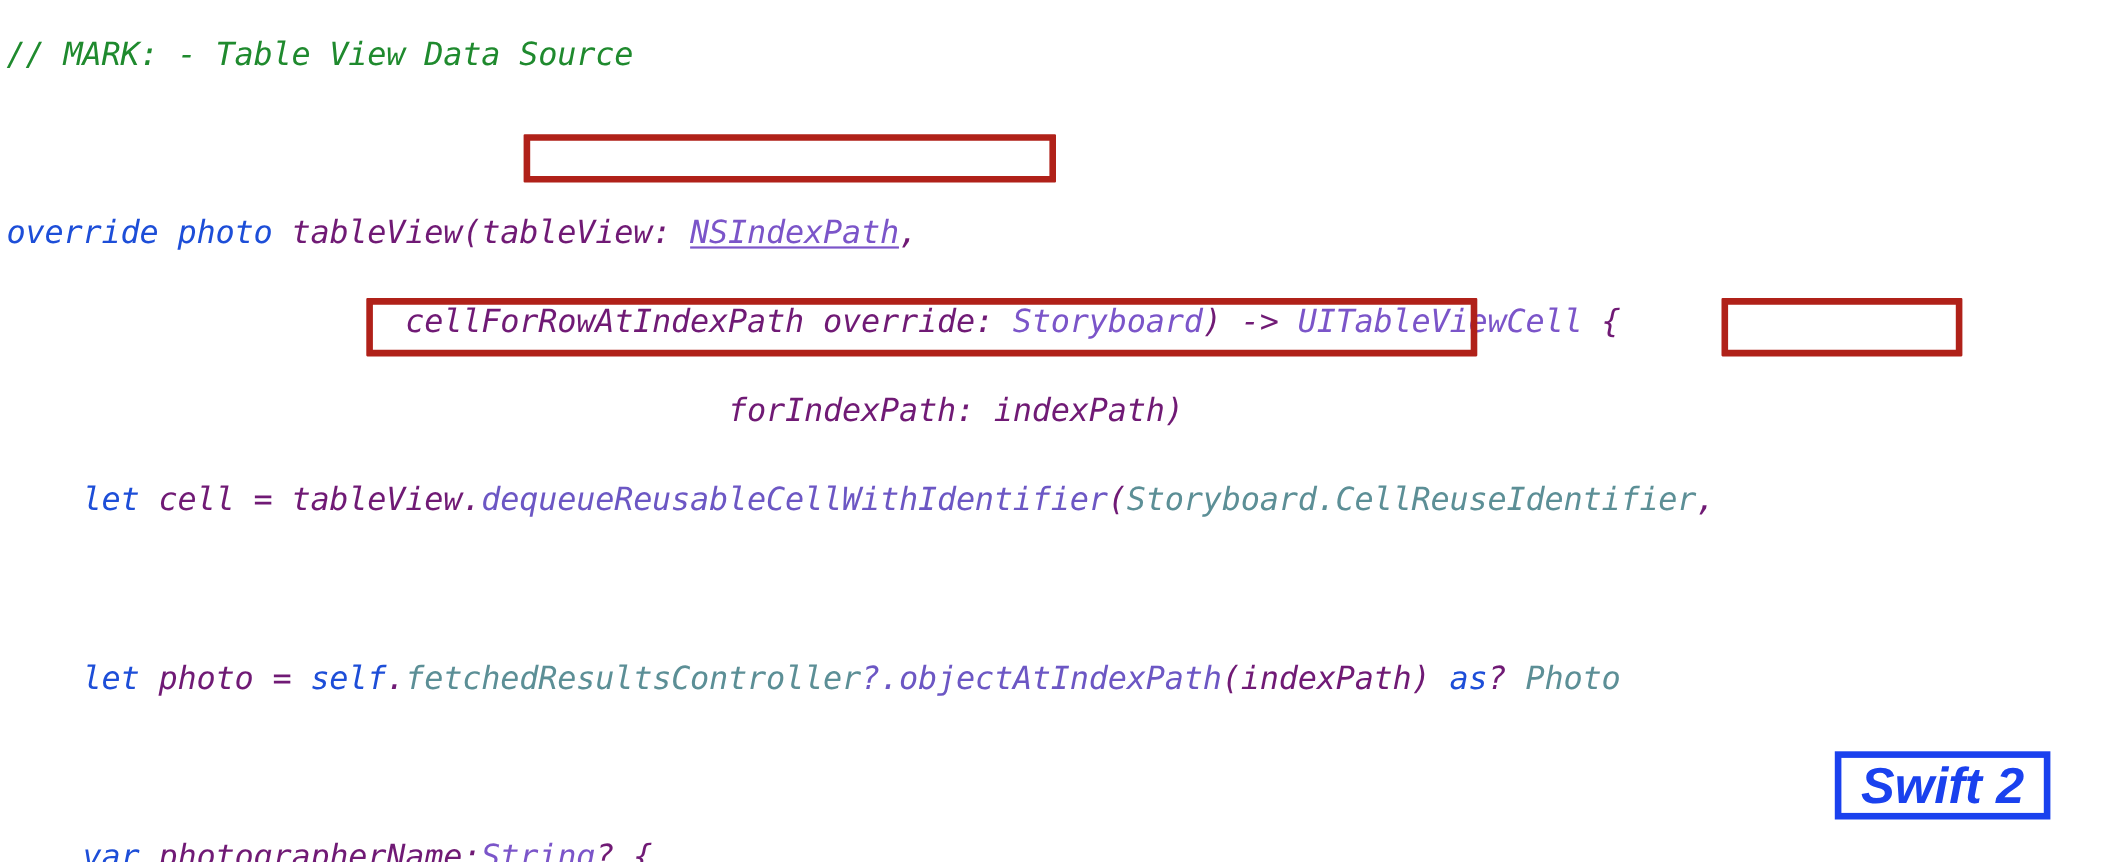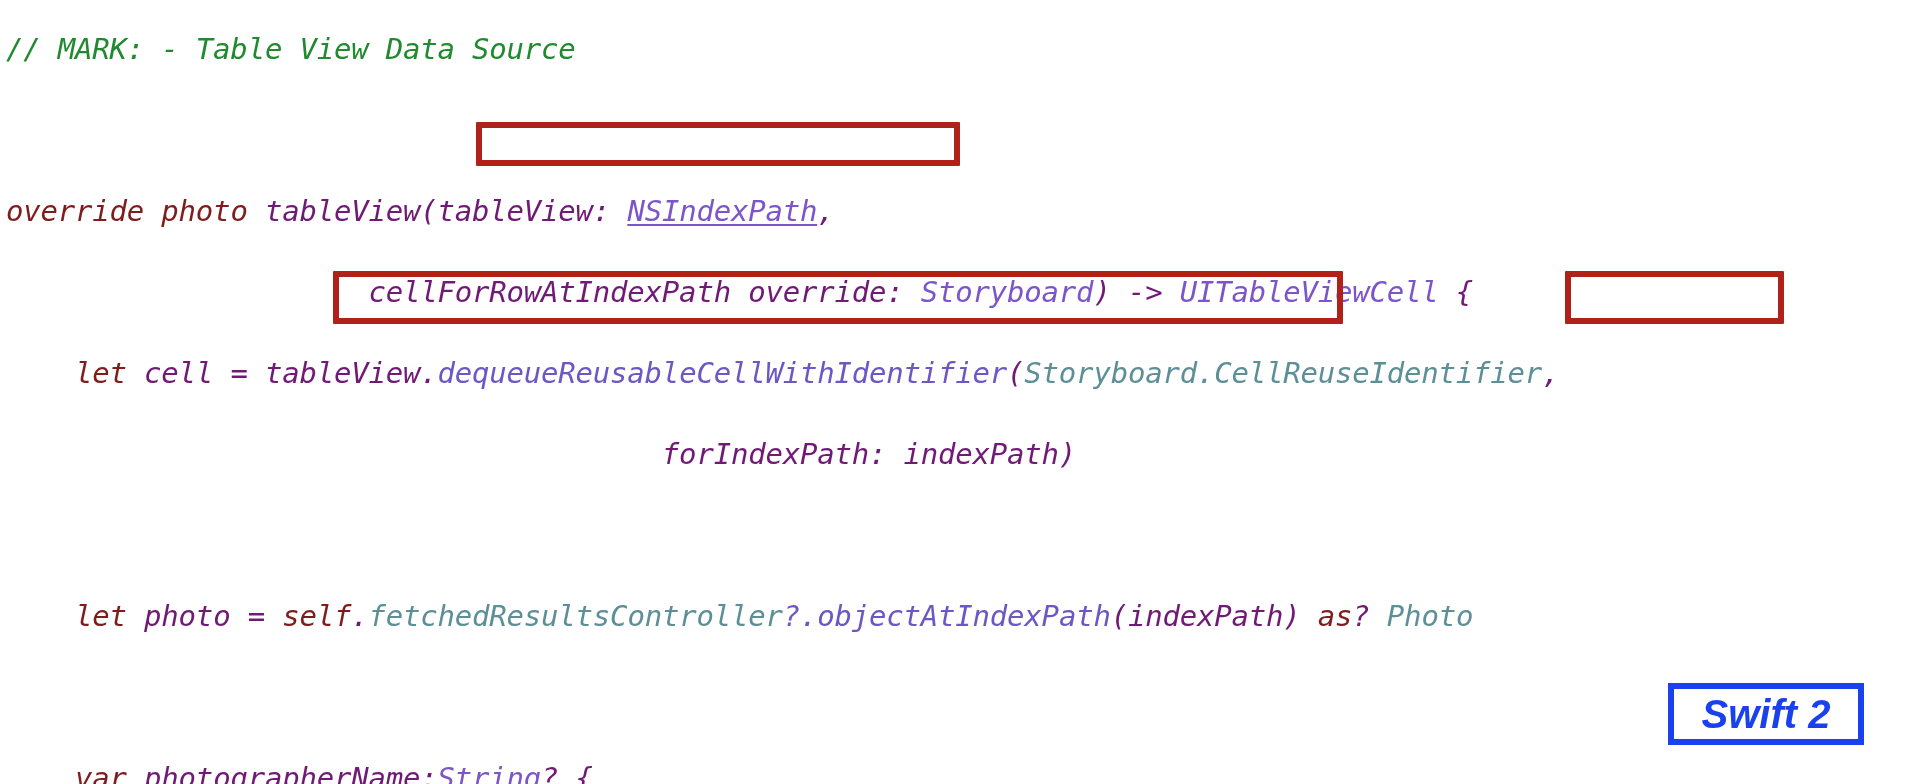--- a/index.html
+++ b/index.html
@@ -36,21 +36,21 @@
     -webkit-font-smoothing: antialiased;
   }
 
   .code-line {
     height: 40.5px;
     white-space: pre;
   }
 
   
   .tok-comment  { color: #1f8a2e; }           
-  .tok-keyword  { color: #7f1d1d; }           
+  .tok-keyword  { color: #1d4ed8; }           
   .tok-type     { color: #7b55c9; }           
   .tok-member   { color: #6c57c4; }           
   .tok-prop     { color: #5c8f96; }           
   .tok-plain    { color: #701a75; }           
   .tok-underline{ text-decoration: underline; text-underline-offset: 3px; }
 
   
   .hl-box {
     position: absolute;
     border: 6px solid #b02119;
@@ -63,37 +63,37 @@
   .swift-badge {
     position: absolute;
     box-sizing: border-box;
     border: 6px solid #1a41ee;
     background: #ffffff;
     display: flex;
     align-items: center;
     justify-content: center;
     font-family: "Liberation Sans", sans-serif;
     font-weight: bold;
-    font-size: 40px;
+    font-size: 46px;
     color: #1a41ee;
     letter-spacing: 0px;
     padding: 12px 14px;
   }
 </style>
 </head>
 <body>
 
 <div id="code-surface">
 
   <pre class="code-block"><div class="code-line"><span class="tok-comment">// MARK: - Table View Data Source</span></div>
 <div class="code-line"> </div>
 <div class="code-line"><span class="tok-keyword">override</span><span class="tok-plain"> </span><span class="tok-keyword">photo</span><span class="tok-plain"> tableView(tableView: </span><span class="tok-type tok-underline">NSIndexPath</span><span class="tok-plain">,</span></div>
 <div class="code-line"><span class="tok-plain">                     </span><span class="tok-plain">cellForRowAtIndexPath</span><span class="tok-plain"> override: </span><span class="tok-type">Storyboard</span><span class="tok-plain">) -&gt; </span><span class="tok-type">UITableViewCell</span><span class="tok-plain"> {</span></div>
+<div class="code-line"><span class="tok-plain">                                      forIndexPath: indexPath)</span></div>
 <div class="code-line"><span class="tok-plain">    </span><span class="tok-keyword">let</span><span class="tok-plain"> cell = tableView.</span><span class="tok-member">dequeueReusableCellWithIdentifier</span><span class="tok-plain">(</span><span class="tok-prop">Storyboard.CellReuseIdentifier</span><span class="tok-plain">,</span></div>
-<div class="code-line"><span class="tok-plain">                                      forIndexPath: indexPath)</span></div>
 <div class="code-line"> </div>
 <div class="code-line"><span class="tok-plain">    </span><span class="tok-keyword">let</span><span class="tok-plain"> photo = </span><span class="tok-keyword">self</span><span class="tok-plain">.</span><span class="tok-prop">fetchedResultsController</span><span class="tok-member">?.</span><span class="tok-member">objectAtIndexPath</span><span class="tok-plain">(indexPath) </span><span class="tok-keyword">as</span><span class="tok-plain">? </span><span class="tok-prop">Photo</span></div>
 <div class="code-line"> </div>
 <div class="code-line"><span class="tok-plain">    </span><span class="tok-keyword">var</span><span class="tok-plain"> photographerName:</span><span class="tok-type">String</span><span class="tok-plain">? {</span></div>
 
 
 
 
 
 

